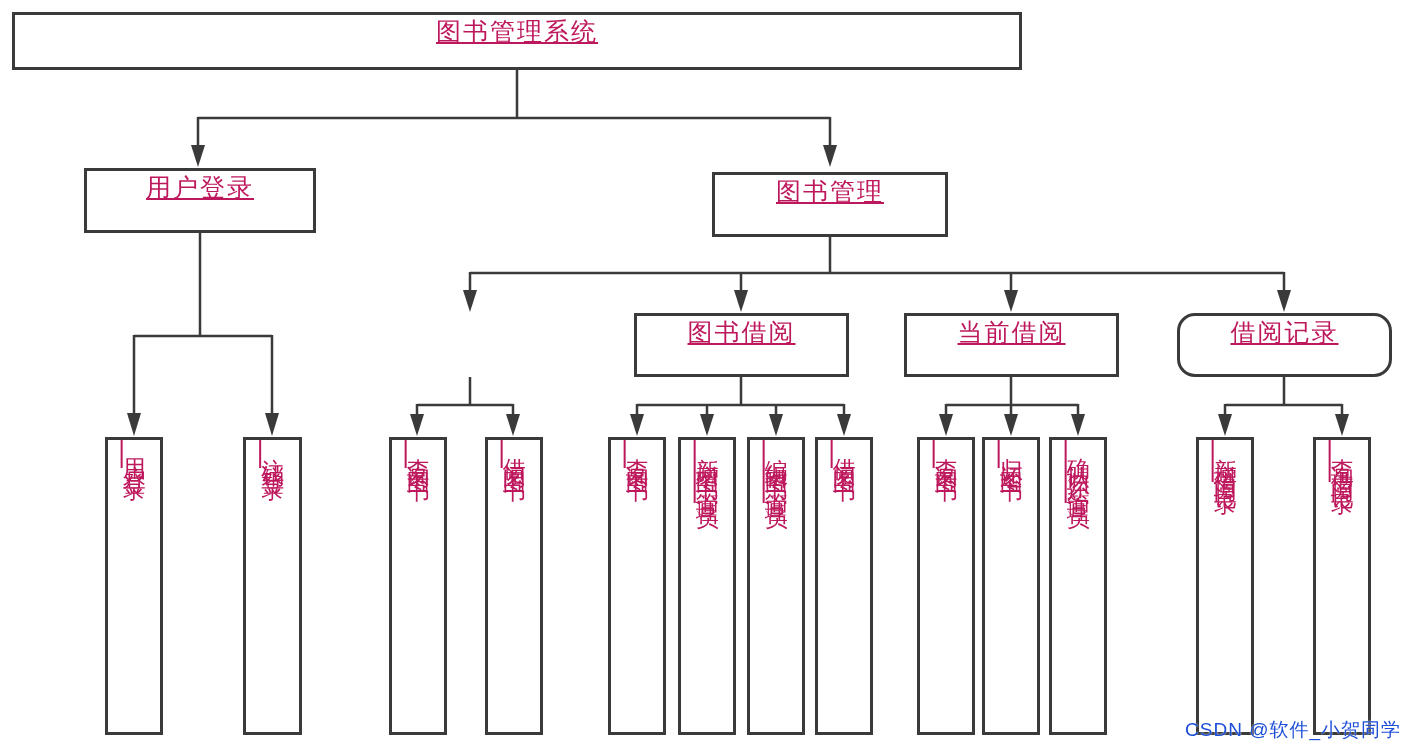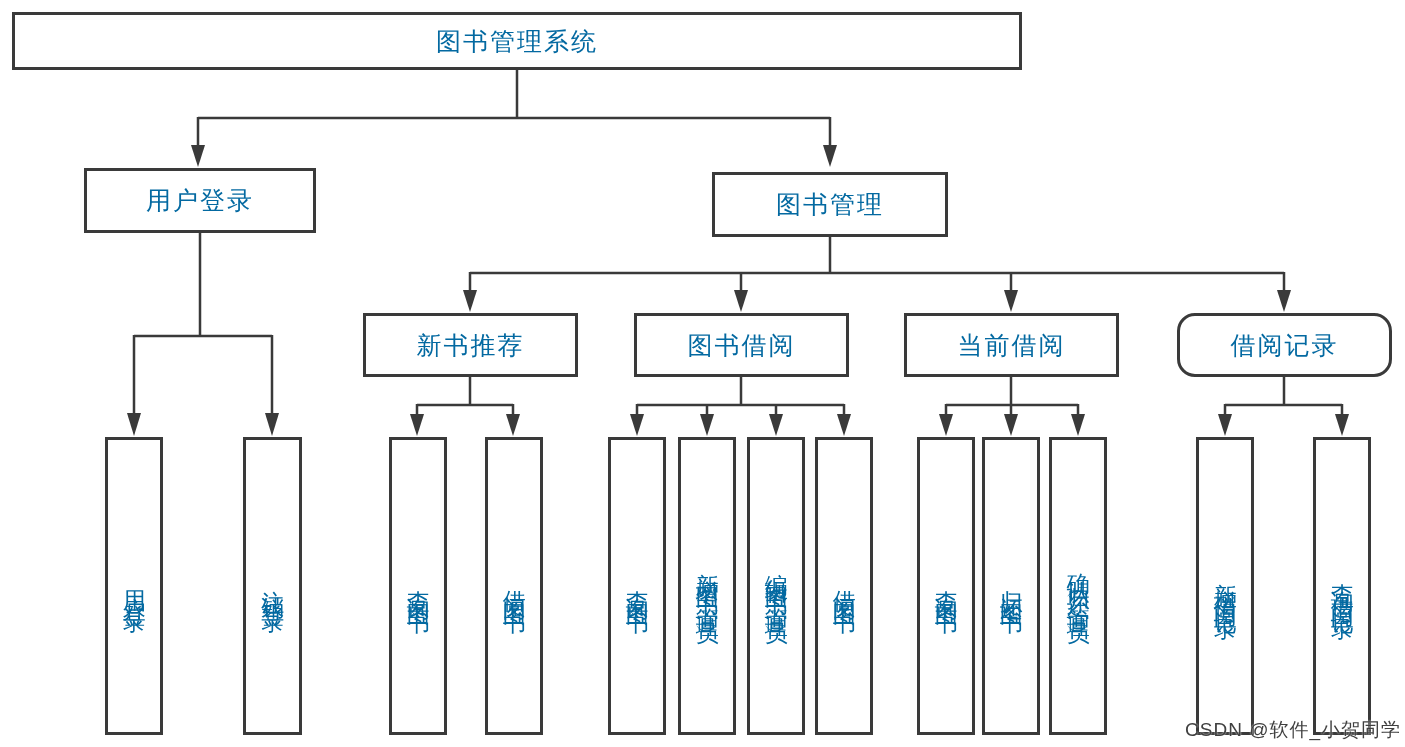--- a/index.html
+++ b/index.html
@@ -20,23 +20,24 @@
     left: 0;
     top: 0;
     pointer-events: none;
   }
   .node {
     position: absolute;
     box-sizing: border-box;
     background: #ffffff;
     border: 3px solid #3a3a3a;
     display: flex;
-    align-items: center;
+    align-items: flex-start;
     justify-content: center;
-    color: #0369a1;
+    color: #be185d;
+    text-decoration: underline;
   }
   .node.h {
     font-size: 25px;
     letter-spacing: 2px;
     white-space: nowrap;
   }
   .node.v {
     font-size: 23px;
   }
   .node.v .vtext {
@@ -44,21 +45,21 @@
     text-orientation: mixed;
     letter-spacing: 7px;
     line-height: 1.1;
   }
   .watermark {
     position: absolute;
     right: 4px;
     bottom: 4px;
     font-size: 19px;
     letter-spacing: 1px;
-    color: #404040;
+    color: #1d4ed8;
     text-shadow: 0 0 2px #ffffff;
     white-space: nowrap;
   }
 </style>
 </head>
 <body>
 
 <div class="canvas">
 
   <svg class="connectors" width="1405" height="747" viewBox="0 0 1405 747">
@@ -105,23 +106,20 @@
     <span>图书管理系统</span>
   </div>
 
   <div class="node h" style="left:84px; top:168px; width:232px; height:65px;">
     <span>用户登录</span>
   </div>
   <div class="node h" style="left:712px; top:172px; width:236px; height:65px;">
     <span>图书管理</span>
   </div>
 
-  <div class="node h" style="left:363px; top:313px; width:215px; height:64px;">
-    <span>新书推荐</span>
-  </div>
   <div class="node h" style="left:634px; top:313px; width:215px; height:64px;">
     <span>图书借阅</span>
   </div>
   <div class="node h" style="left:904px; top:313px; width:215px; height:64px;">
     <span>当前借阅</span>
   </div>
   <div class="node h" style="left:1177px; top:313px; width:215px; height:64px;border-radius:18px;">
     <span>借阅记录</span>
   </div>
 

